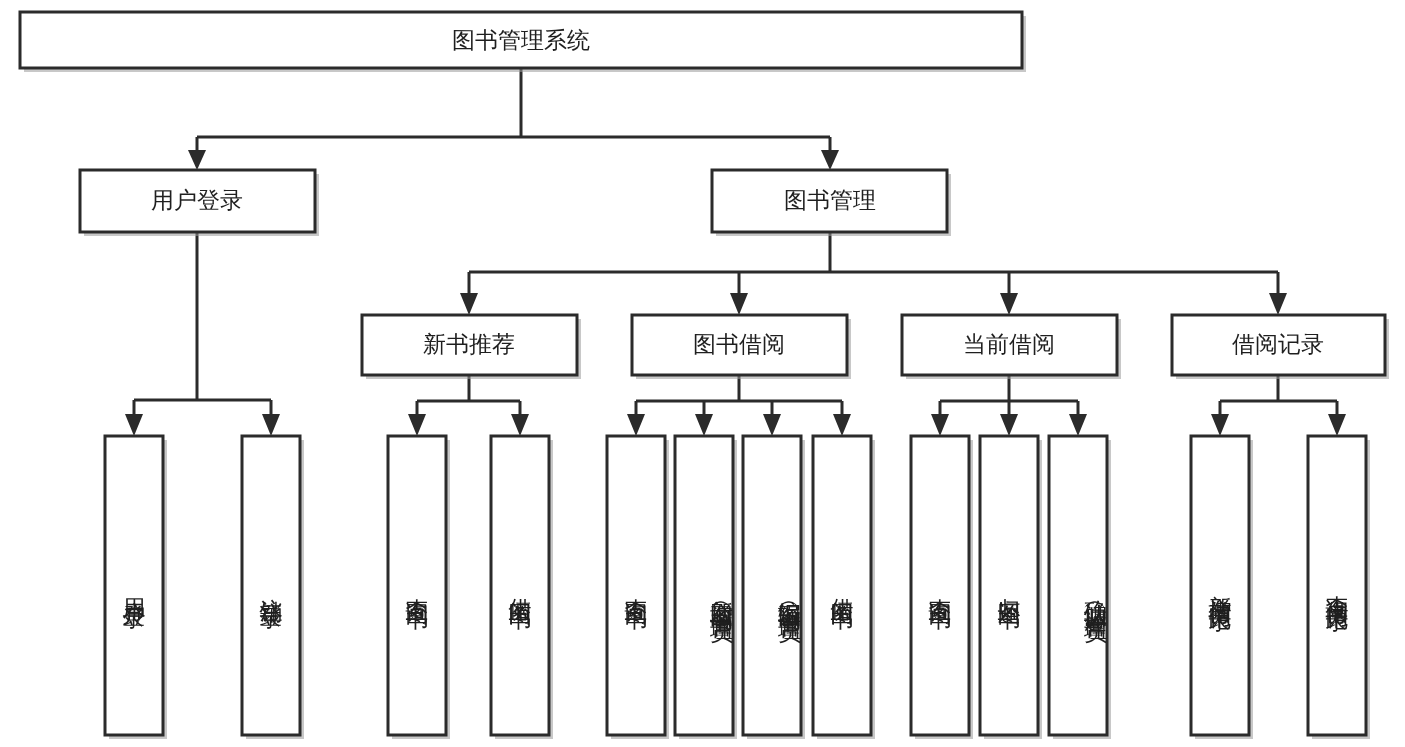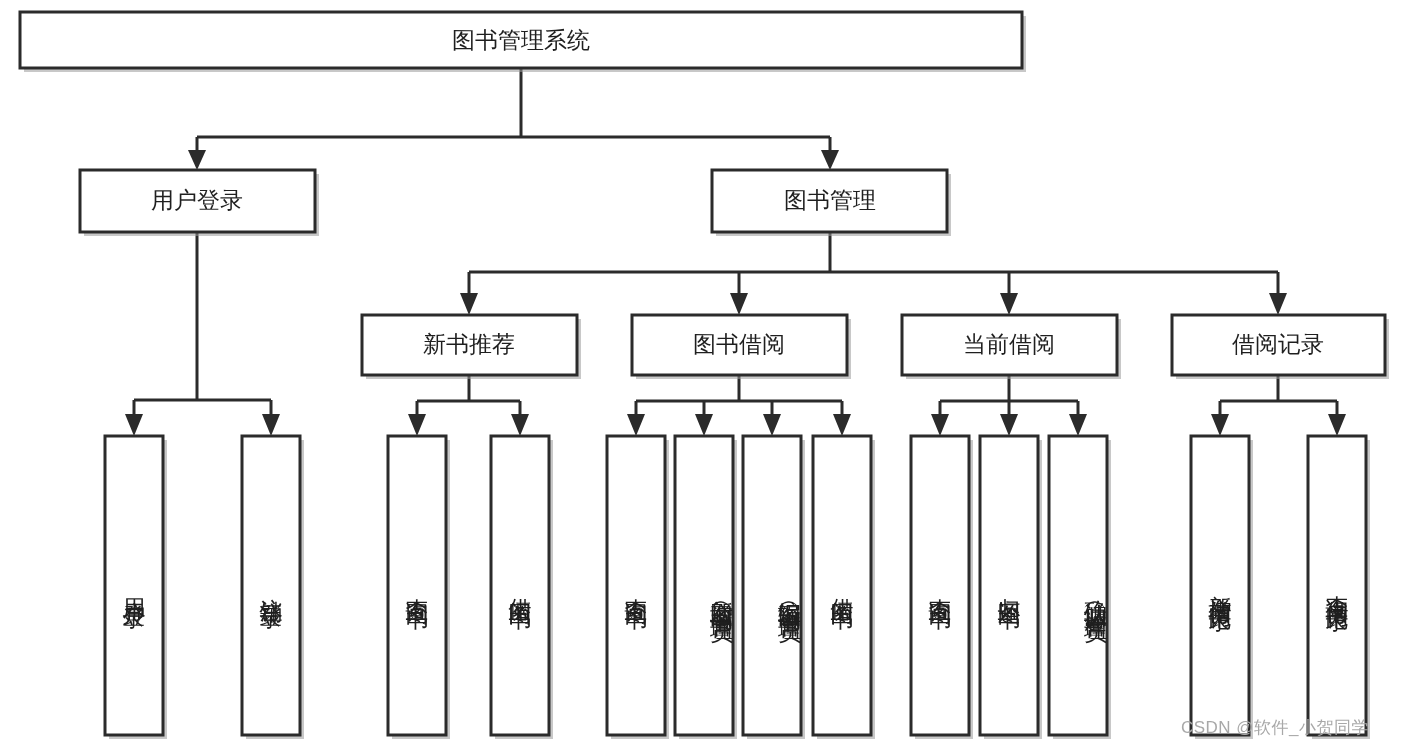--- a/index.html
+++ b/index.html
@@ -263,14 +263,13 @@
   <div class="leaf-label" style="left:607px; top:436px; width:58px; height:299px;">查询图书</div>
   <div class="leaf-label" style="left:675px; top:436px; width:58px; height:299px; align-items:flex-start; padding-top:10px;">新增图书（管理员）</div>
   <div class="leaf-label" style="left:743px; top:436px; width:58px; height:299px; align-items:flex-start; padding-top:10px;">编辑图书（管理员）</div>
   <div class="leaf-label" style="left:813px; top:436px; width:58px; height:299px;">借阅图书</div>
   <div class="leaf-label" style="left:911px; top:436px; width:58px; height:299px;">查询图书</div>
   <div class="leaf-label" style="left:980px; top:436px; width:58px; height:299px;">归还图书</div>
   <div class="leaf-label" style="left:1049px; top:436px; width:58px; height:299px; align-items:flex-start; padding-top:10px;">确认归还（管理员）</div>
   <div class="leaf-label" style="left:1191px; top:436px; width:58px; height:299px;">新增借阅记录</div>
   <div class="leaf-label" style="left:1308px; top:436px; width:58px; height:299px;">查询借阅记录</div>
 
-  <div class="watermark">CSDN @软件_小贺同学</div>
 </div>
 
 </body></html>

